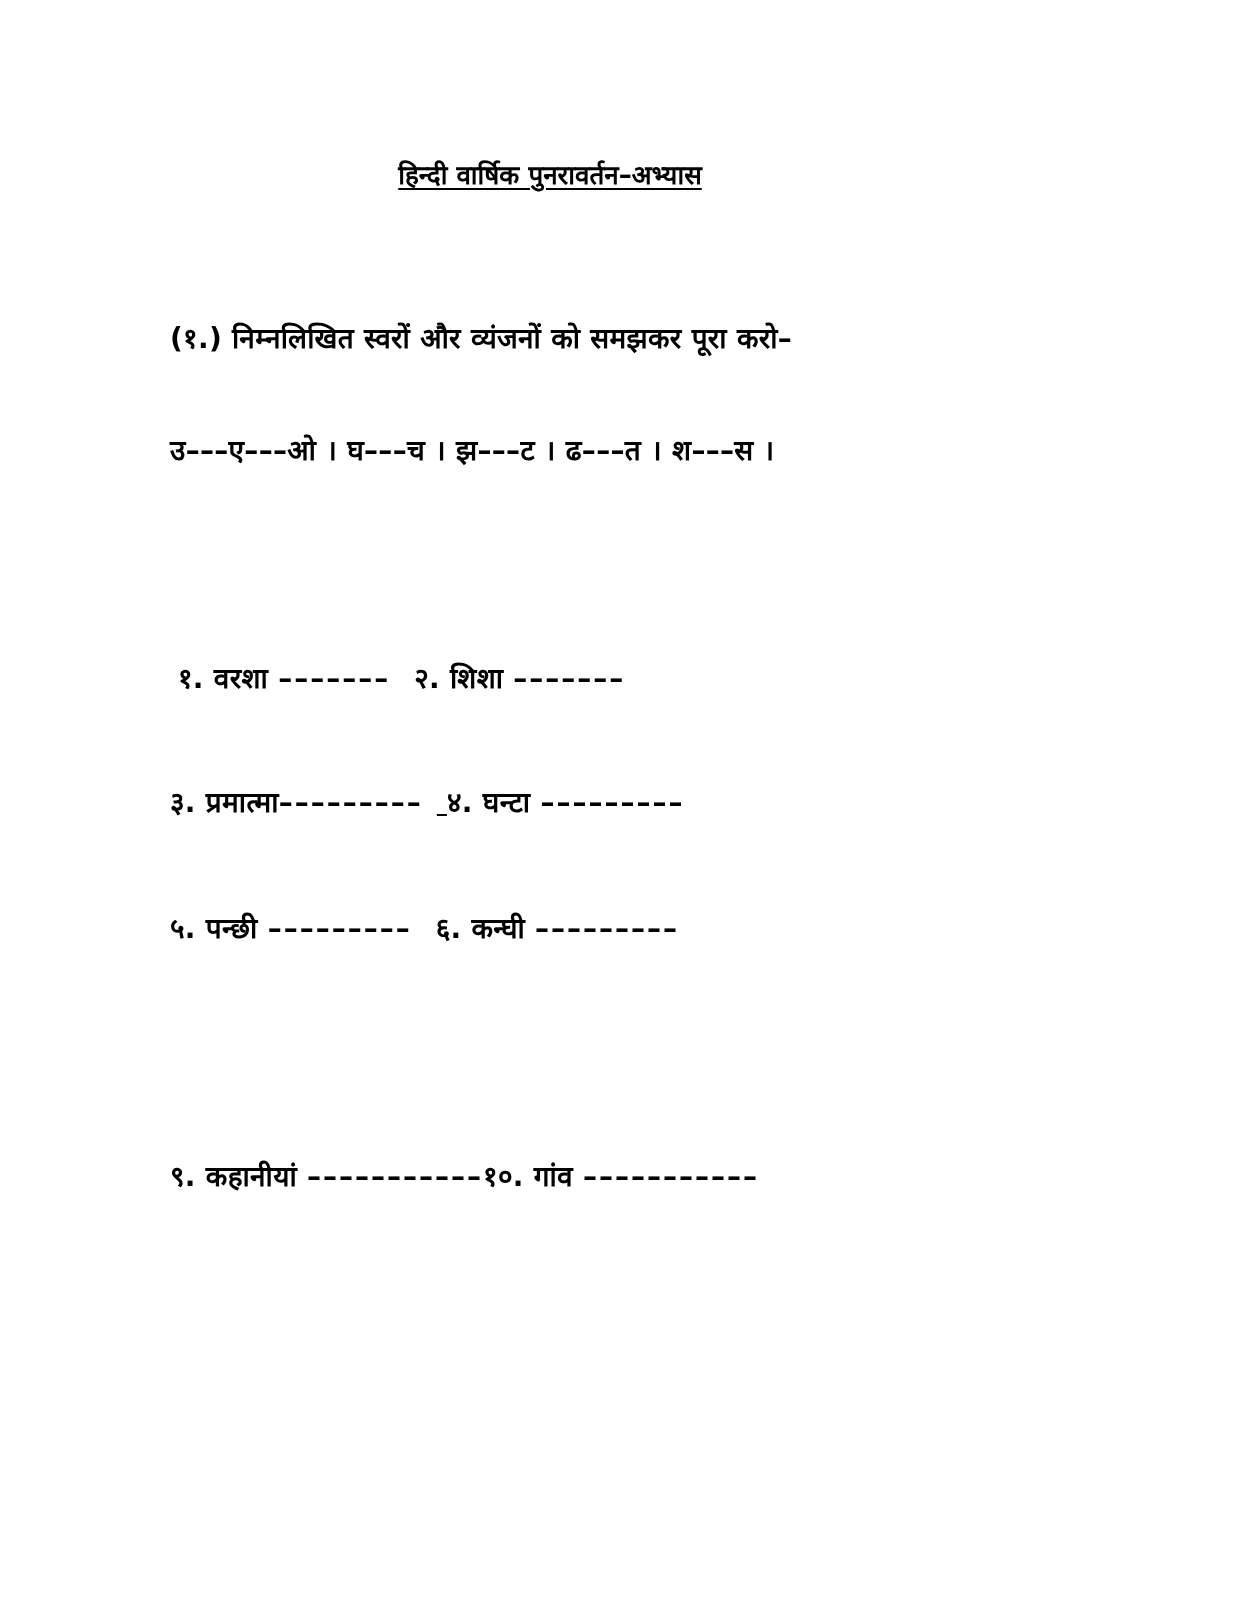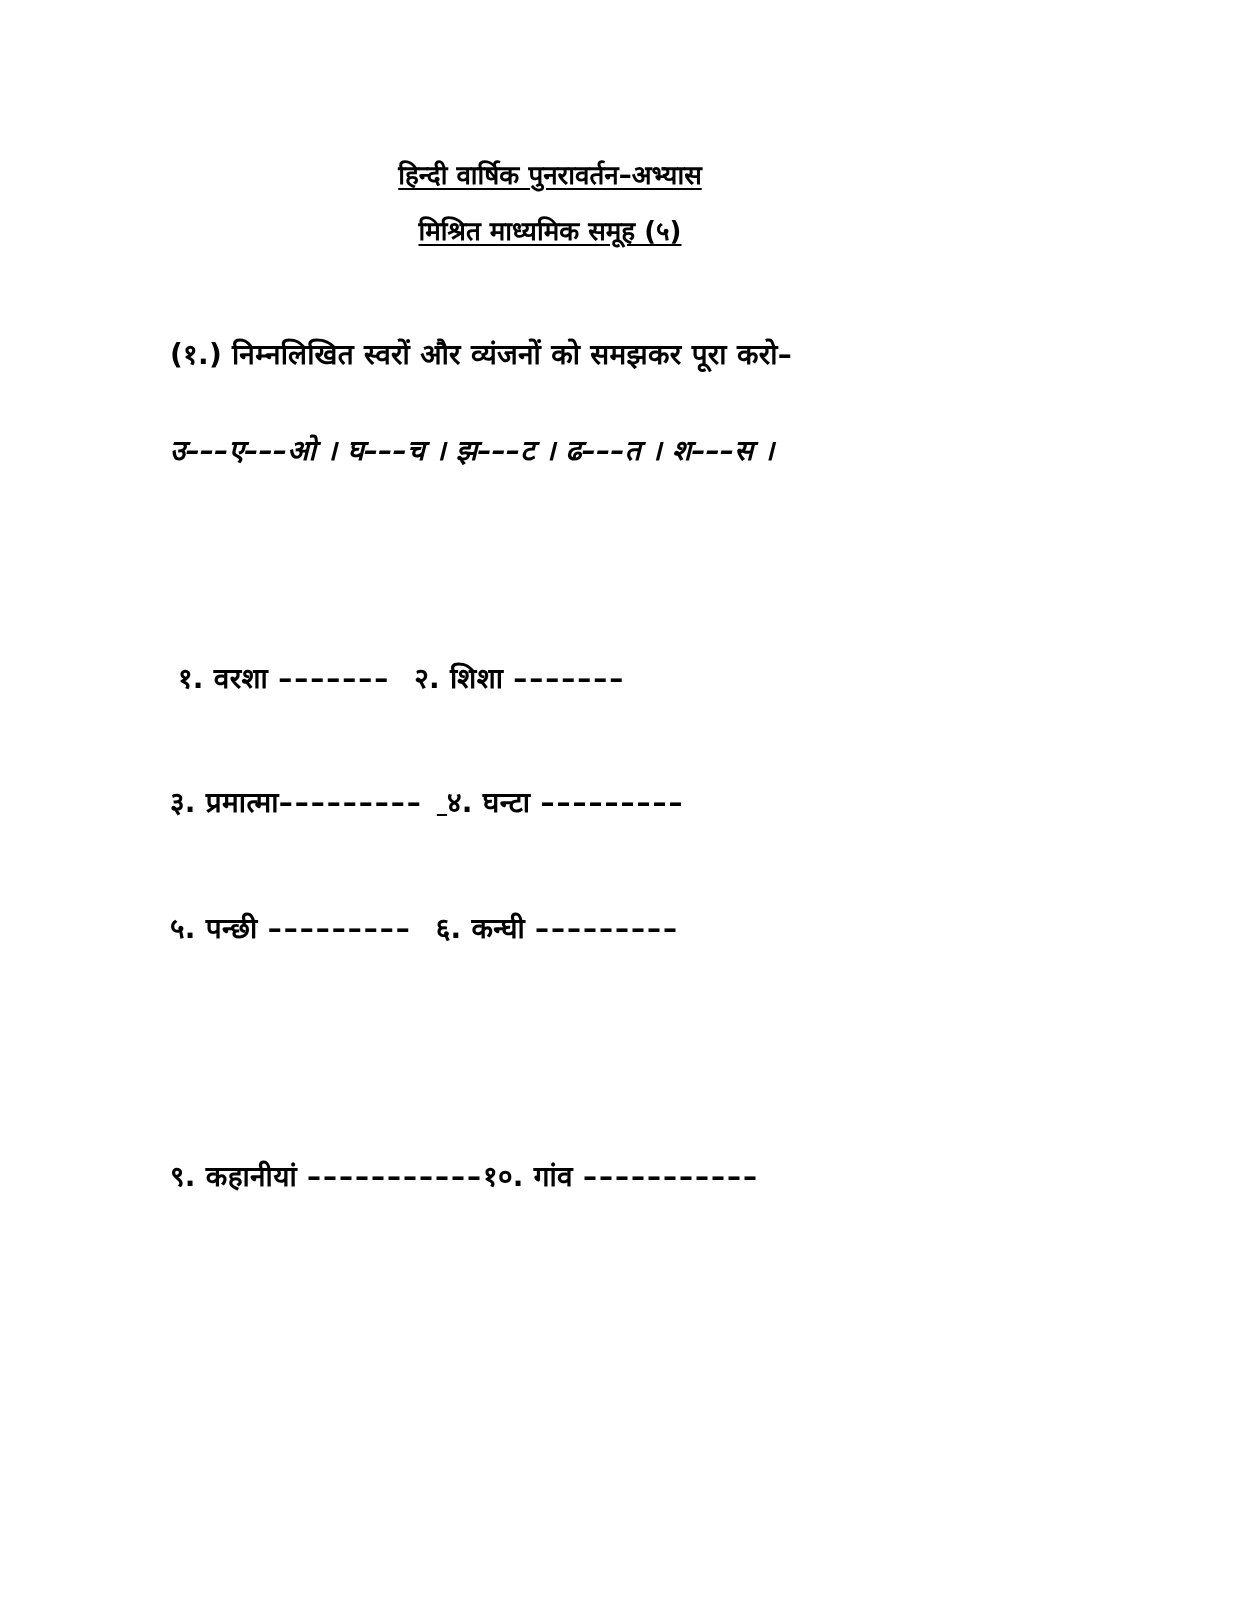--- a/index.html
+++ b/index.html
@@ -37,40 +37,39 @@
     .title.t1 { top: 140px; left: 0; }
     .title.t2 { top: 196px; left: 0; }
     .line {
       position: absolute;
       left: 170px;
       font-size: 28px;
       font-weight: bold;
       white-space: nowrap;
       letter-spacing: 0.3px;
     }
-    .q1 { top: 302px; margin-top: 16px; }
-    .letters { top: 414px; font-style: italic; }
+    .q1 { top: 302px; }
+    .letters { top: 414px; }
     .q2 { top: 528px; }
     .row1 { top: 642px; margin-left: 8px; }
     .row2 { top: 766px; text-decoration: underline; }
     .row3 { top: 892px; text-align: center; }
     .row4 { top: 1016px; }
     .row5 { top: 1140px; text-align: right; }
     .row6 { top: 1264px; }
     .item { display: inline-block; }
     .gap { display: inline-block; width: 14px; }
     .blank { display: inline-block; letter-spacing: 2px; }
   </style>
 </head>
 <body>
 
 <div class="page">
 
   <div class="title t1">हिन्दी वार्षिक पुनरावर्तन–अभ्यास</div>
-  <div class="title t2">मिश्रित माध्यमिक समूह (५)</div>
 
   <div class="line q1">
     <span>(१.)</span>
     <span>निम्नलिखित स्वरों और व्यंजनों को समझकर पूरा करो–</span>
   </div>
 
   <div class="line letters">उ–––ए–––ओ । घ–––च । झ–––ट । ढ–––त । श–––स ।</div>
 
 
   <div class="line row1">

